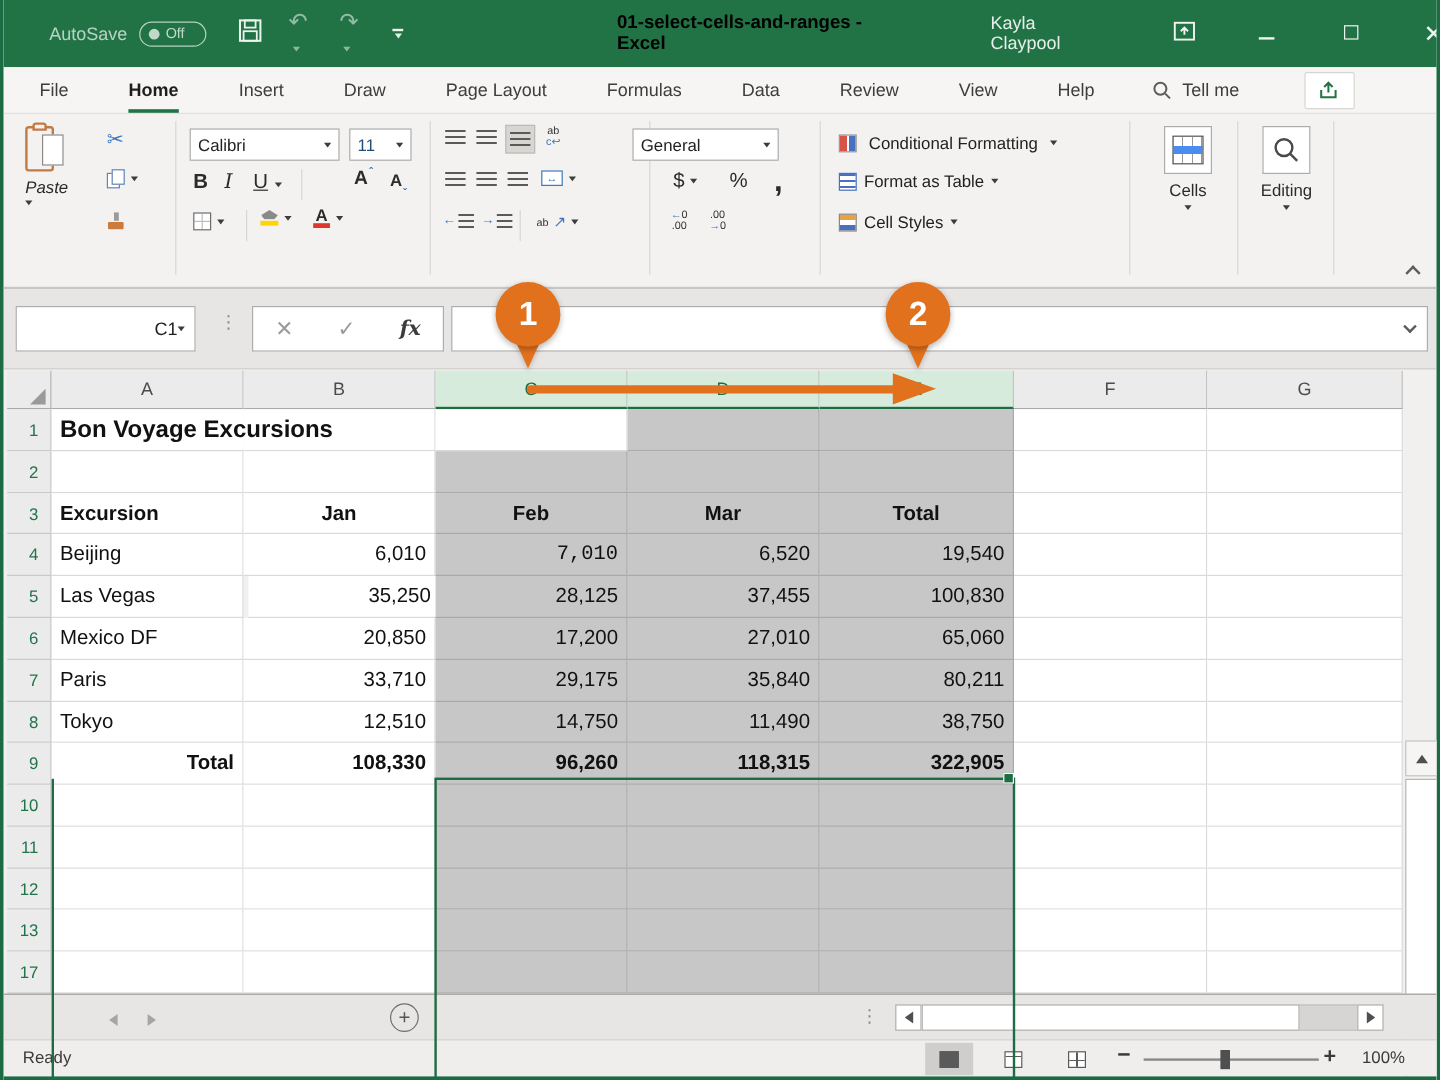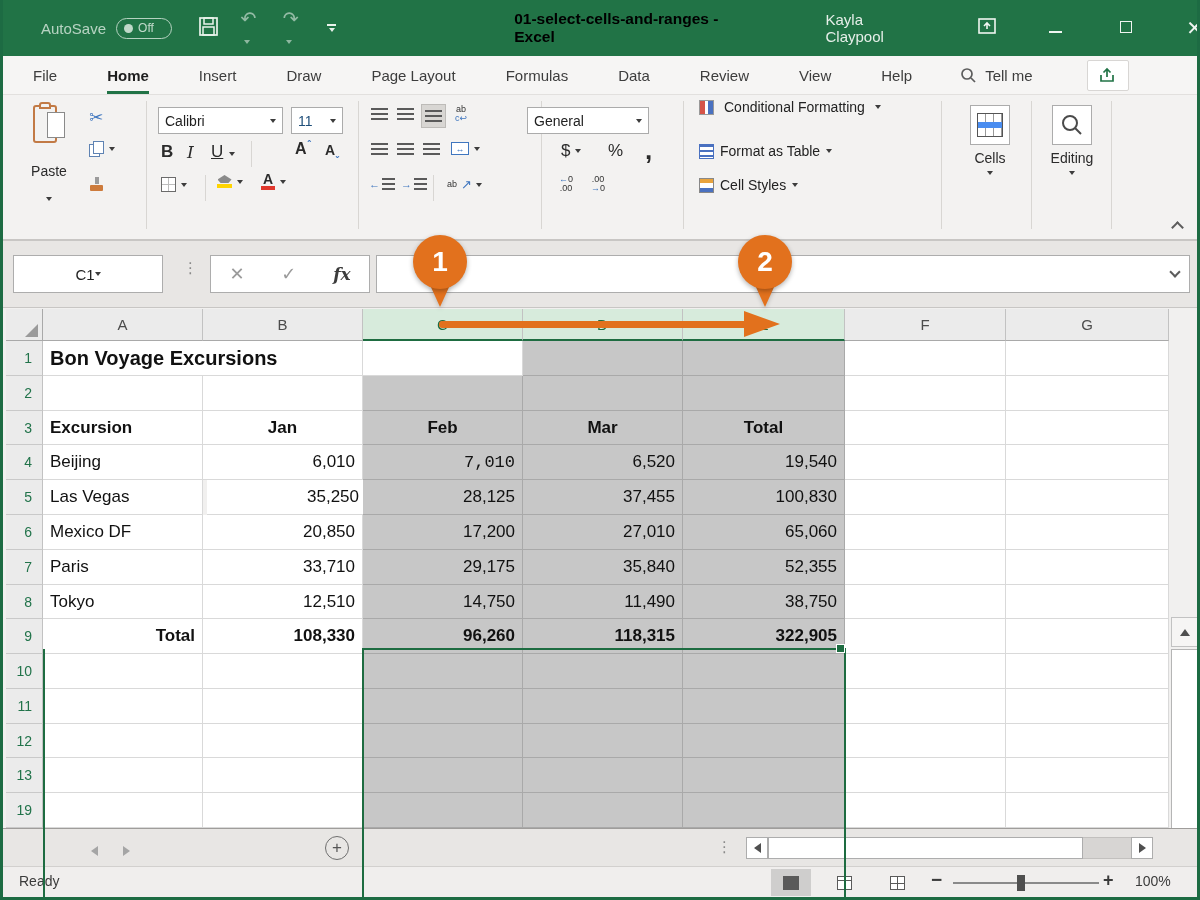--- a/index.html
+++ b/index.html
@@ -79,21 +79,21 @@
   .chev-dn{width:8px;height:8px;border-right:2px solid #5c5c5c;border-bottom:2px solid #5c5c5c;transform:rotate(45deg);}
   .chev-up{width:9px;height:9px;border-right:2.2px solid #5c5c5c;border-bottom:2.2px solid #5c5c5c;transform:rotate(-135deg);}
   .tri{width:0;height:0;display:inline-block;}
   .tri.up{border-left:5px solid transparent;border-right:5px solid transparent;border-bottom:7px solid #4f4f4f;}
   .tri.left{border-top:5px solid transparent;border-bottom:5px solid transparent;border-right:7px solid #4f4f4f;}
   .tri.right{border-top:5px solid transparent;border-bottom:5px solid transparent;border-left:7px solid #4f4f4f;}
   .tri.left.dim2{border-right-color:#a5a5a5;}
   .tri.right.dim2{border-left-color:#a5a5a5;}
   
   #fstrip{left:0;top:241px;width:1194px;height:67px;background:#e8e6e4;border-bottom:1px solid #c8c6c4;}
-  #namebox{left:10px;top:14px;width:150px;height:38px;background:#fff;border:1px solid #adadad;font-size:15px;color:#222;padding:0 8px;display:flex;align-items:center;justify-content:center;}
+  #namebox{left:10px;top:14px;width:150px;height:38px;background:#fff;border:1px solid #adadad;font-size:15px;color:#222;padding:0 8px;display:flex;align-items:center;justify-content:flex-end;}
   #fxbtns{left:207px;top:14px;width:160px;height:38px;background:#fff;border:1px solid #adadad;display:flex;align-items:center;justify-content:space-around;}
   #fbar{left:373px;top:14px;width:814px;height:38px;background:#fff;border:1px solid #adadad;}
   .fx{font-family:"DejaVu Serif","Liberation Serif",serif;font-style:italic;font-weight:700;font-size:17px;color:#3c3c3c;}
   .graybtn{color:#9b9b9b;font-size:18px;}
   
   #grid{left:0;top:308px;width:1194px;height:520px;background:#f1f0ef;}
   .colhead,.rowhead{position:absolute;background:#ebebeb;display:flex;align-items:center;justify-content:center;font-size:15px;color:#4c4c4c;border-right:1px solid #c2c2c2;border-bottom:1px solid #a9a9a9;}
   .colhead.sel{background:#d7ebdc;color:#1e6c41;border-bottom:2px solid #1e6c41;}
   .rowhead{justify-content:flex-end;padding-right:10px;color:#21734a;border-bottom:1px solid #c9c9c9;}
   .cell{position:absolute;background:#fff;border-right:1px solid #d9d9d9;border-bottom:1px solid #d9d9d9;display:flex;align-items:center;font-size:17px;color:#111;padding:0 7px;justify-content:flex-end;white-space:nowrap;}
@@ -199,21 +199,21 @@
     <div id="share-btn" style="margin-left:54px;">
       <svg width="19" height="17" viewBox="0 0 19 17">
         <path d="M3 8 v6 h12 v-6" fill="none" stroke="#217346" stroke-width="1.7"></path>
         <path d="M9 10 V3 M5.5 5.5 L9 2 L12.5 5.5" fill="none" stroke="#217346" stroke-width="1.7"></path>
       </svg>
     </div>
   </div>
 
   <div id="ribbon" class="abs">
 
-    <div class="abs" style="left:18px;top:8px;width:56px;display:flex;flex-direction:column;align-items:center;gap:18px;">
+    <div class="abs" style="left:18px;top:8px;width:56px;display:flex;flex-direction:column;gap:3px;font-style:italic;">
       <span class="icon-clip">
           <span class="board"></span>
           <span class="clip"></span>
           <span class="page"></span>
         </span>
       <span>Paste</span>
       <span class="dd g"></span>
     </div>
     <span class="abs rbtn" style="left:86px;top:12px;font-size:17px;color:#3f76bf;">✂</span>
     <span class="abs rbtn" style="left:86px;top:46px;gap:5px;">
@@ -330,21 +330,21 @@
         <span class="mini">.00</span>
       </span>
     <span class="abs rbtn" style="left:588px;top:80px;flex-direction:column;line-height:9px;">
         <span class="mini">.00</span>
         <span class="mini"><span class="blue">→</span>0</span>
       </span>
     <div class="grouplabel" style="left:548px;width:110px;">Number</div>
     <span class="launch" style="left:666px;"></span>
     <span class="vdiv" style="left:680px;"></span>
 
-    <div class="styles-row" style="left:696px;top:4px;gap:10px;">
+    <div class="styles-row" style="left:696px;top:16px;gap:10px;">
       <span class="icon-cf"></span>
       <span>Conditional Formatting</span>
       <span class="dd g"></span>
     </div>
     <div class="styles-row" style="left:696px;top:48px;">
       <span class="icon-fat"></span>
       <span>Format as Table</span>
       <span class="dd g"></span>
     </div>
     <div class="styles-row" style="left:696px;top:82px;">
@@ -455,21 +455,21 @@
         <div class="cell sel" style="left: 360px; top: 207px; width: 160px; height: 35px;">17,200</div>
         <div class="cell sel" style="left: 520px; top: 207px; width: 160px; height: 35px;">27,010</div>
         <div class="cell sel" style="left: 680px; top: 207px; width: 162px; height: 35px;">65,060</div>
         <div class="cell" style="left: 842px; top: 207px; width: 161px; height: 35px;"></div>
         <div class="cell" style="left: 1003px; top: 207px; width: 163px; height: 35px;"></div>
         <div class="rowhead" style="left: 3px; top: 242px; width: 37px; height: 35px; font-size: 14px;">7</div>
         <div class="cell al" style="left: 40px; top: 242px; width: 160px; height: 35px;">Paris</div>
         <div class="cell" style="left: 200px; top: 242px; width: 160px; height: 35px;">33,710</div>
         <div class="cell sel" style="left: 360px; top: 242px; width: 160px; height: 35px;">29,175</div>
         <div class="cell sel" style="left: 520px; top: 242px; width: 160px; height: 35px;">35,840</div>
-        <div class="cell sel" style="left: 680px; top: 242px; width: 162px; height: 35px;">52,355</div>
+        <div class="cell sel" style="left: 680px; top: 242px; width: 162px; height: 35px;">80,211</div>
         <div class="cell" style="left: 842px; top: 242px; width: 161px; height: 35px;"></div>
         <div class="cell" style="left: 1003px; top: 242px; width: 163px; height: 35px;"></div>
         <div class="rowhead" style="left: 3px; top: 277px; width: 37px; height: 34px; font-size: 14px;">8</div>
         <div class="cell al" style="left: 40px; top: 277px; width: 160px; height: 34px;">Tokyo</div>
         <div class="cell" style="left: 200px; top: 277px; width: 160px; height: 34px;">12,510</div>
         <div class="cell sel" style="left: 360px; top: 277px; width: 160px; height: 34px;">14,750</div>
         <div class="cell sel" style="left: 520px; top: 277px; width: 160px; height: 34px;">11,490</div>
         <div class="cell sel" style="left: 680px; top: 277px; width: 162px; height: 34px;">38,750</div>
         <div class="cell" style="left: 842px; top: 277px; width: 161px; height: 34px;"></div>
         <div class="cell" style="left: 1003px; top: 277px; width: 163px; height: 34px;"></div>
@@ -506,21 +506,21 @@
         <div class="cell" style="left: 842px; top: 416px; width: 161px; height: 34px;"></div>
         <div class="cell" style="left: 1003px; top: 416px; width: 163px; height: 34px;"></div>
         <div class="rowhead" style="left: 3px; top: 450px; width: 37px; height: 35px; font-size: 14px;">13</div>
         <div class="cell al" style="left: 40px; top: 450px; width: 160px; height: 35px;"></div>
         <div class="cell" style="left: 200px; top: 450px; width: 160px; height: 35px;"></div>
         <div class="cell sel" style="left: 360px; top: 450px; width: 160px; height: 35px;"></div>
         <div class="cell sel" style="left: 520px; top: 450px; width: 160px; height: 35px;"></div>
         <div class="cell sel" style="left: 680px; top: 450px; width: 162px; height: 35px;"></div>
         <div class="cell" style="left: 842px; top: 450px; width: 161px; height: 35px;"></div>
         <div class="cell" style="left: 1003px; top: 450px; width: 163px; height: 35px;"></div>
-        <div class="rowhead" style="left: 3px; top: 485px; width: 37px; height: 35px; font-size: 14px;">19</div>
+        <div class="rowhead" style="left: 3px; top: 485px; width: 37px; height: 35px; font-size: 14px;">17</div>
         <div class="cell al" style="left: 40px; top: 485px; width: 160px; height: 35px;"></div>
         <div class="cell" style="left: 200px; top: 485px; width: 160px; height: 35px;"></div>
         <div class="cell sel" style="left: 360px; top: 485px; width: 160px; height: 35px;"></div>
         <div class="cell sel" style="left: 520px; top: 485px; width: 160px; height: 35px;"></div>
         <div class="cell sel" style="left: 680px; top: 485px; width: 162px; height: 35px;"></div>
         <div class="cell" style="left: 842px; top: 485px; width: 161px; height: 35px;"></div>
         <div class="cell" style="left: 1003px; top: 485px; width: 163px; height: 35px;"></div>
       </div>
     <div id="aleft-line" class="abs"></div>
     <div id="selbox" class="abs"></div>

